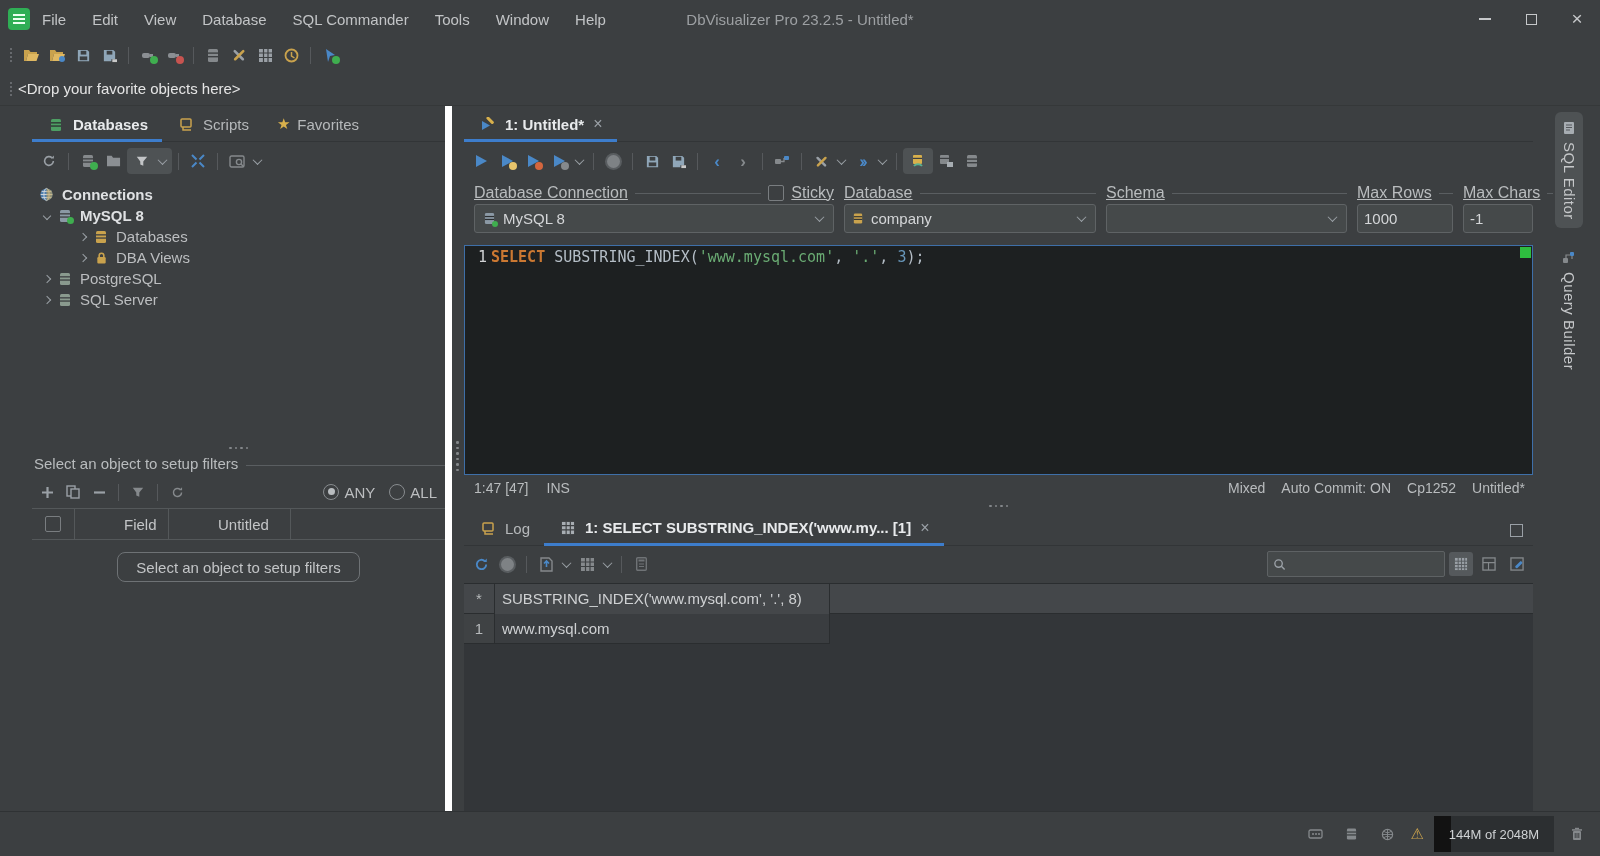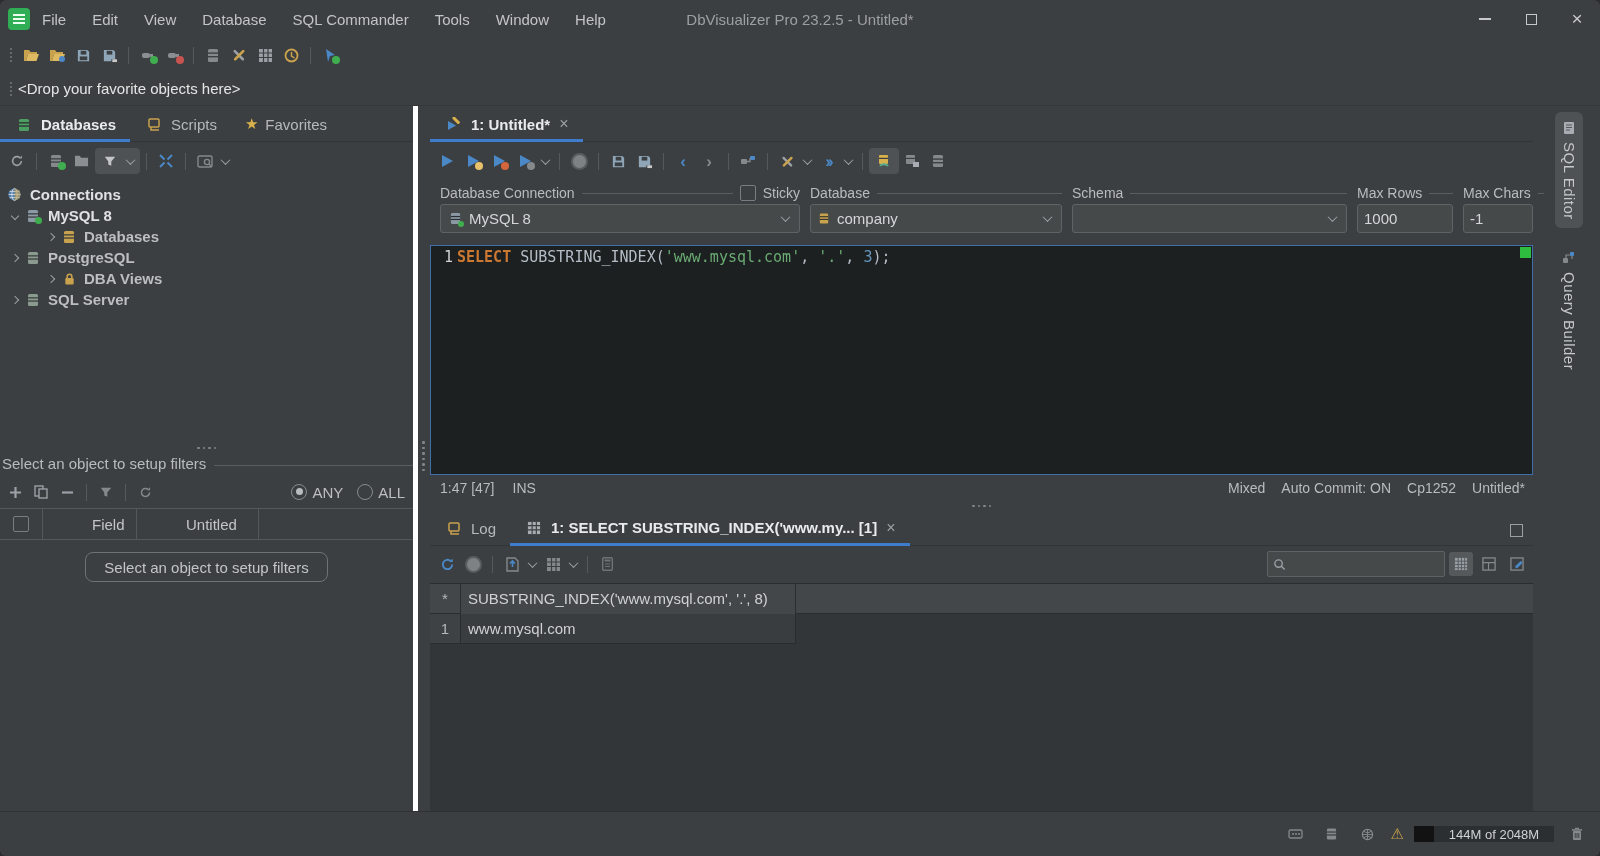--- a/index.html
+++ b/index.html
@@ -1,18 +1,18 @@
 <!DOCTYPE html>
 <html><head>
 <meta charset="utf-8">
 <style>
   html,body{margin:0;padding:0;background:#2b2b2b;}
   .app{position:relative;width:1600px;height:856px;background:#3c3f41;
        font-family:"Liberation Sans",sans-serif;color:#bcbec0;font-size:15px;
-       display:flex;flex-direction:column;overflow:hidden;border-radius:6px;}
+       display:flex;flex-direction:column;overflow:hidden;}
   
   .titlebar{height:38px;display:flex;align-items:center;flex:0 0 auto;position:relative;}
   .appicon{width:22px;height:22px;margin:0 12px 0 8px;border-radius:4px;background:#2fae55;
            display:flex;align-items:center;justify-content:center;}
   .appicon i{display:block;width:12px;height:2px;background:#eafff0;box-shadow:0 4px 0 #eafff0,0 -4px 0 #eafff0;}
   .menus{display:flex;gap:26px;color:#c2c4c6;}
   .menus span{cursor:default;}
   .wtitle{position:absolute;left:0;right:0;text-align:center;color:#9da0a3;pointer-events:none;}
   .winctrls{margin-left:auto;display:flex;height:38px;}
   .wbtn{width:46px;height:38px;display:flex;align-items:center;justify-content:center;color:#c6c8ca;}
@@ -29,39 +29,39 @@
   .sep{width:1px;height:17px;background:#56595c;margin:0 6px;flex:0 0 auto;}
   .chev{width:6px;height:6px;border-right:1.6px solid #9aa0a6;border-bottom:1.6px solid #9aa0a6;
         transform:rotate(45deg) translate(-1px,-1px);display:inline-block;margin:0 4px;}
   .play{width:0;height:0;border-left:11px solid #4a88c7;border-top:6.5px solid transparent;border-bottom:6.5px solid transparent;}
   .dot{width:8px;height:8px;border-radius:50%;position:absolute;right:1px;bottom:2px;}
   .rel{position:relative;}
   .circle-stop{width:13px;height:13px;border-radius:50%;background:#7e8285;box-shadow:0 0 0 2px #595d60;}
   .navarrow{font-size:17px;font-weight:bold;line-height:1;}
   
   .body{flex:1;display:flex;min-height:0;}
-  .leftpanel{width:413px;flex:0 0 auto;display:flex;flex-direction:column;border-right:5px solid #ffffff;}
+  .leftpanel{width:413px;flex:0 0 auto;display:flex;flex-direction:column;border-right:7px solid #ffffff;padding-left:32px;}
   .vsplit{width:12px;flex:0 0 auto;position:relative;}
   .vsplit .dots{position:absolute;top:335px;left:4px;display:flex;flex-direction:column;gap:3px;}
   .vsplit .dots i{width:2.5px;height:2.5px;border-radius:50%;background:#83878a;}
   .mainarea{flex:1;display:flex;flex-direction:column;min-width:0;padding-right:5px;}
   .rightbar{width:62px;flex:0 0 auto;display:flex;flex-direction:column;align-items:center;padding-top:6px;gap:14px;}
   
   .tabbar{height:35px;display:flex;align-items:flex-end;flex:0 0 auto;border-bottom:1px solid #323537;}
   .tab{display:flex;align-items:center;gap:7px;padding:0 14px 8px 14px;position:relative;color:#b6b9bb;}
   .tab.active{color:#e8eaec;font-weight:bold;}
   .tab.active::after{content:"";position:absolute;left:0;right:0;bottom:-1px;height:3px;background:#3d7dcc;}
   .tab .x{color:#9aa0a6;font-weight:normal;font-size:16px;margin-left:2px;}
   
   .ptoolbar{height:38px;display:flex;align-items:center;padding:0 4px;flex:0 0 auto;}
   .toolbtn{display:flex;align-items:center;border-radius:4px;padding:2px 2px;}
   .toolbtn.pressed{background:#4e5254;}
   
   .tree{flex:1;padding-top:4px;overflow:hidden;}
-  .trow{height:21px;display:flex;align-items:center;gap:5px;padding-left:4px;font-weight:bold;}
+  .trow{height:21px;display:flex;align-items:center;gap:5px;padding-left:4px;}
   .trow b{color:#dfe1e3;}
   .tchev{width:5px;height:5px;border-right:1.5px solid #9aa0a6;border-bottom:1.5px solid #9aa0a6;display:inline-block;flex:0 0 auto;}
   .tchev.open{transform:rotate(45deg);}
   .tchev.closed{transform:rotate(-45deg);}
   .ind1{margin-left:8px;} .ind2{margin-left:44px;}
   
   .dots-h{display:flex;gap:3px;justify-content:center;height:10px;align-items:center;flex:0 0 auto;}
   .dots-h i{width:2.5px;height:2.5px;border-radius:50%;background:#83878a;}
   .fheader{display:flex;align-items:center;gap:8px;padding:2px 0 4px 2px;color:#b9bcbe;flex:0 0 auto;}
   .fheader::after{content:"";flex:1;height:1px;background:#5a5e61;margin-top:3px;}
@@ -70,21 +70,21 @@
   .radio.sel::before{content:"";width:7px;height:7px;border-radius:50%;background:#b8bcbf;}
   .fthead{height:30px;display:flex;align-items:center;border-top:1px solid #54585a;border-bottom:1px solid #54585a;color:#c3c5c7;flex:0 0 auto;gap:43px;}
   .fthead .cell{padding:0 6px;border-right:1px solid #54585a;height:100%;display:flex;align-items:center;}
   .checkbox{width:14px;height:14px;border:1.5px solid #797d80;border-radius:2px;background:transparent;flex:0 0 auto;}
   .fbtnarea{flex:1;display:flex;justify-content:center;padding-top:12px;}
   .fbutton{height:30px;padding:0 18px;border:1px solid #6e7275;border-radius:8px;background:transparent;color:#c3c5c7;
            font-family:"Liberation Sans",sans-serif;font-size:15px;align-self:flex-start;}
   
   .connrow{height:54px;display:flex;gap:10px;padding:4px 0 7px 10px;flex:0 0 auto;}
   .fgroup{display:flex;flex-direction:column;gap:3px;}
-  .flabel{display:flex;align-items:center;gap:7px;color:#b9bcbe;font-size:14px;height:17px;white-space:nowrap;}
+  .flabel{display:flex;align-items:center;gap:7px;color:#b9bcbe;font-size:16px;height:17px;white-space:nowrap;text-decoration:underline;}
   .flabel .line{flex:1;height:1px;background:#5a5e61;margin-top:2px;min-width:6px;}
   .field{height:27px;background:#45494a;border:1px solid #5f6365;border-radius:3px;display:flex;align-items:center;
          padding:0 6px;gap:6px;color:#d4d6d8;}
   .field .fchev{margin-left:auto;}
   
   .sqled{flex:1;display:flex;border:1px solid #3e6fa8;background:#1d2021;position:relative;min-height:0;
          font-family:"DejaVu Sans Mono","Liberation Mono",monospace;font-size:15px;}
   .gutter{width:20px;padding:2px 4px 0 2px;color:#d0d2d4;text-align:right;flex:0 0 auto;}
   .code{flex:1;padding-top:2px;white-space:pre;}
   .tk-kw{color:#cb7832;font-weight:bold;}
@@ -114,22 +114,22 @@
   .ghead .gfill{background:#44474a;}
   .rstatus{height:24px;display:flex;align-items:center;padding:0 6px 0 18px;color:#b9bcbe;font-size:14px;flex:0 0 auto;}
   .rstatus .right{margin-left:auto;display:flex;gap:22px;}
   
   .vtab{display:flex;flex-direction:column;align-items:center;gap:6px;padding:8px 4px;border-radius:6px;color:#c6c8ca;}
   .vtab.active{background:#4e5254;}
   .vtext{writing-mode:vertical-rl;font-size:15px;letter-spacing:0.5px;}
   
   .strip{height:44px;flex:0 0 auto;border-top:1px solid #2f3234;display:flex;align-items:center;
          justify-content:flex-end;padding-right:10px;gap:10px;}
-  .memwidget{position:relative;width:120px;height:16px;background:#2c2f31;display:flex;align-items:center;justify-content:center;
-             color:#cfd2d4;font-size:13px;overflow:hidden;padding-left:20px;}
+  .memwidget{position:relative;width:120px;height:36px;background:#2c2f31;display:flex;align-items:center;justify-content:center;
+             color:#cfd2d4;font-size:13px;overflow:hidden;}
   .memwidget .fill{position:absolute;left:0;top:0;bottom:0;width:14%;background:#121212;}
   .memwidget span{position:relative;}
   .warn{color:#c9a24d;font-size:15px;}
   svg{display:block;}
 </style>
 </head>
 <body>
 <div class="app">
 
   <div class="titlebar">
@@ -355,39 +355,39 @@
           <span class="i" style="width:16px;height:16px">
               <svg width="12" height="14" viewBox="0 0 12 14">
                 <rect x="1" y="1" width="10" height="12" rx="1.5" fill="#c9a24d"></rect>
                 <rect x="1" y="4.2" width="10" height="1.3" fill="#3c3f41"></rect>
                 <rect x="1" y="7.4" width="10" height="1.3" fill="#3c3f41"></rect>
               </svg>
             </span>
           <span>Databases</span>
         </div>
         <div class="trow">
+          <span class="tchev closed ind2"></span>
+          <span class="i" style="width:16px;height:16px">
+              <svg width="13" height="14" viewBox="0 0 14 15">
+                <rect x="2.5" y="6.5" width="9" height="7" rx="1.2" fill="#c9a24d"></rect>
+                <path d="M4.5 6.5V4.8a2.5 2.5 0 0 1 5 0v1.7" stroke="#c9a24d" stroke-width="1.7" fill="none"></path>
+              </svg>
+            </span>
+          <span>DBA Views</span>
+        </div>
+        <div class="trow">
           <span class="tchev closed ind1"></span>
           <span class="i" style="width:16px;height:16px">
               <svg width="12" height="14" viewBox="0 0 12 14">
                 <rect x="1" y="1" width="10" height="12" rx="1.5" fill="#8a9a8e"></rect>
                 <rect x="1" y="4.2" width="10" height="1.3" fill="#3c3f41"></rect>
                 <rect x="1" y="7.4" width="10" height="1.3" fill="#3c3f41"></rect>
               </svg>
             </span>
           <span>PostgreSQL</span>
-        </div>
-        <div class="trow">
-          <span class="tchev closed ind2"></span>
-          <span class="i" style="width:16px;height:16px">
-              <svg width="13" height="14" viewBox="0 0 14 15">
-                <rect x="2.5" y="6.5" width="9" height="7" rx="1.2" fill="#c9a24d"></rect>
-                <path d="M4.5 6.5V4.8a2.5 2.5 0 0 1 5 0v1.7" stroke="#c9a24d" stroke-width="1.7" fill="none"></path>
-              </svg>
-            </span>
-          <span>DBA Views</span>
         </div>
         <div class="trow">
           <span class="tchev closed ind1"></span>
           <span class="i" style="width:16px;height:16px">
               <svg width="12" height="14" viewBox="0 0 12 14">
                 <rect x="1" y="1" width="10" height="12" rx="1.5" fill="#8a9a8e"></rect>
                 <rect x="1" y="4.2" width="10" height="1.3" fill="#3c3f41"></rect>
                 <rect x="1" y="7.4" width="10" height="1.3" fill="#3c3f41"></rect>
               </svg>
             </span>

